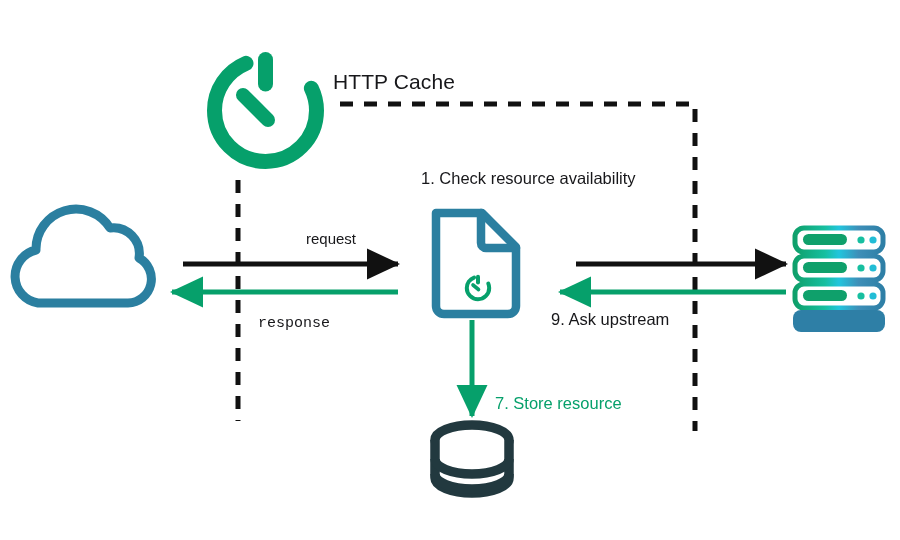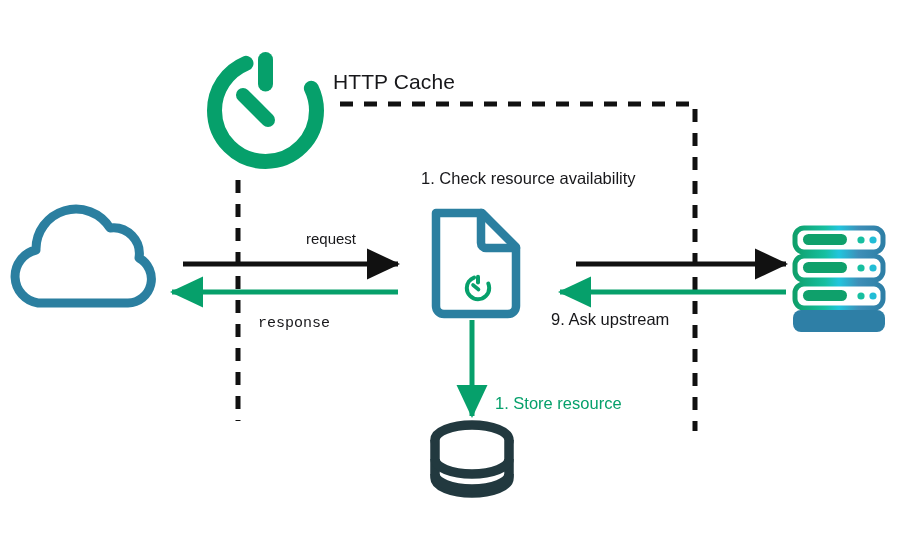--- a/index.html
+++ b/index.html
@@ -128,16 +128,16 @@
   <div class="lbl t-step" style="left:421px;top:131px;">
     <div>1. Check resource availability</div>
   </div>
 
   <div class="lbl t-arrow" style="left:262px;top:230px;margin-left:44px;">request</div>
 
   <div class="lbl t-arrow" style="left:258px;top:315px;font-family:Liberation Mono, monospace;">response</div>
 
   <div class="lbl t-step" style="left:551px;top:310px;">9. Ask upstream</div>
 
-  <div class="lbl t-step green" style="left:495px;top:394px;">1. Store resource</div>
+  <div class="lbl t-step green" style="left:495px;top:394px;">7. Store resource</div>
 
 
 </div>
 
 </body></html>

